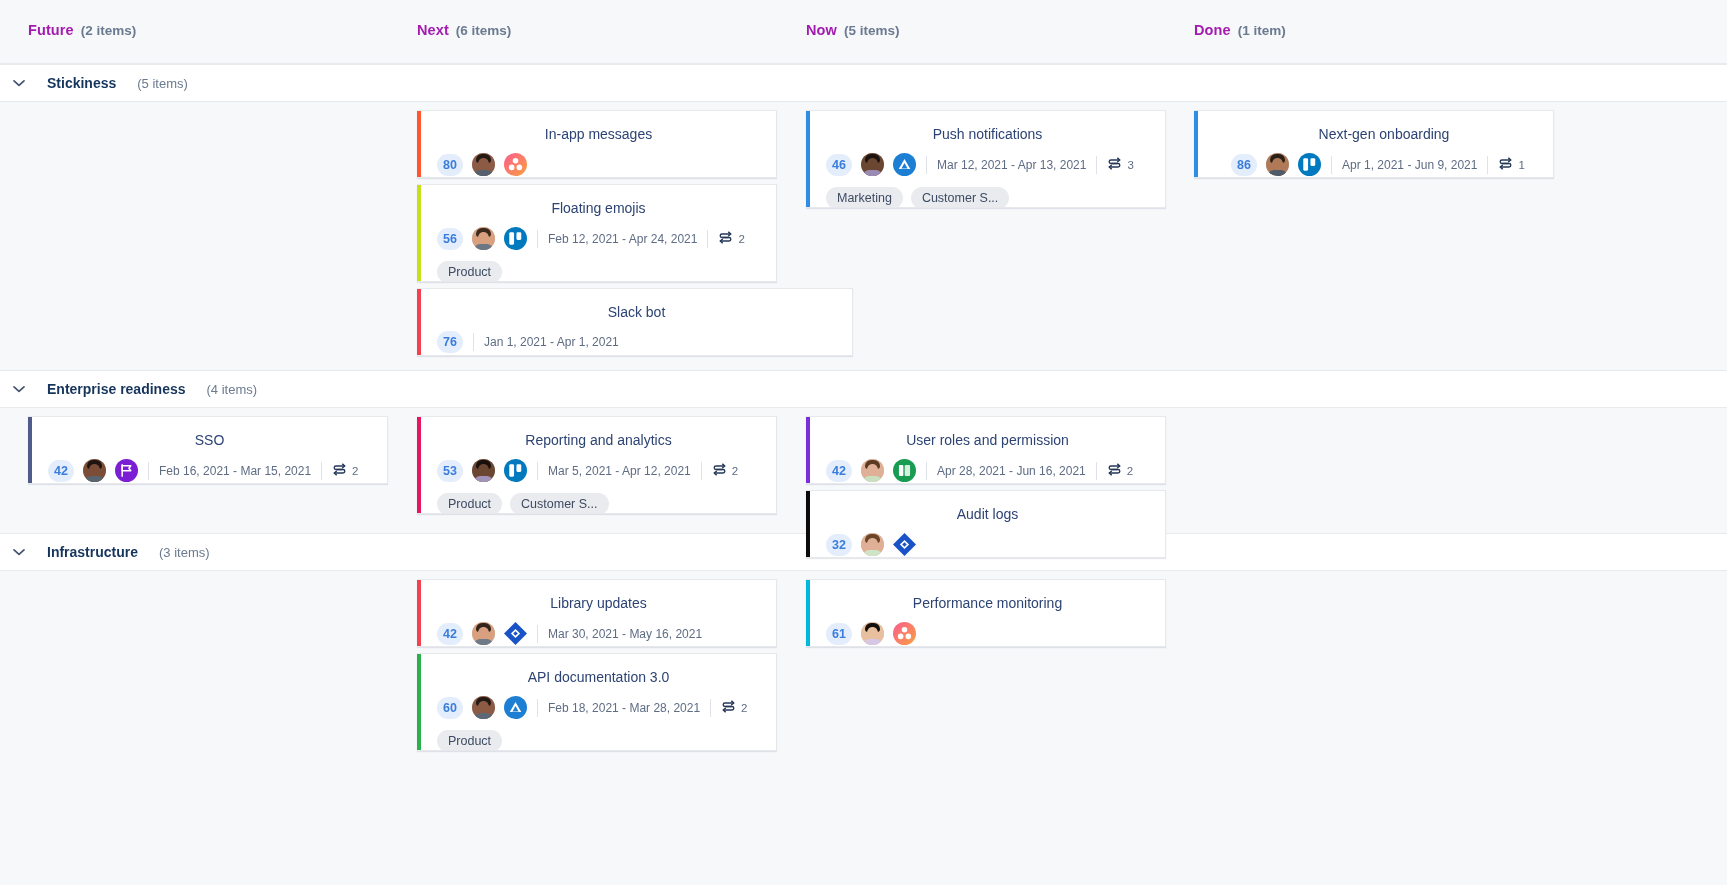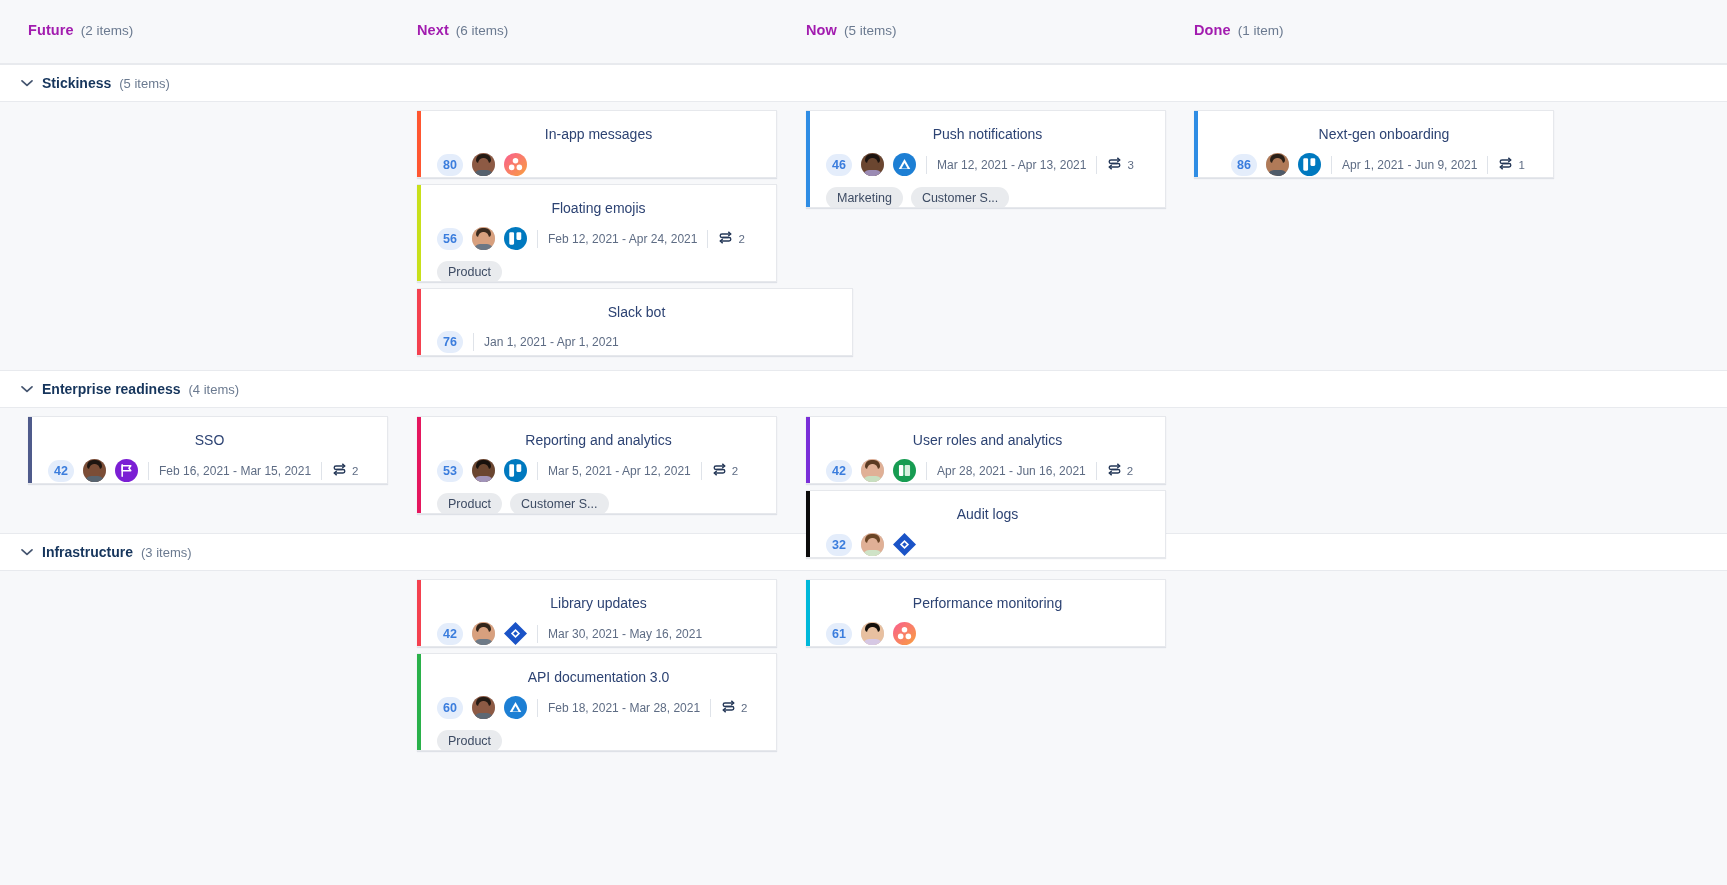--- a/index.html
+++ b/index.html
@@ -17,27 +17,27 @@
   .col-header-strip {
     position: relative; height: 64px; background: #f7f8fa;
     border-bottom: 1px solid #e8eaee;
   }
   .col-header {
     position: absolute; top: 22px;
     display: flex; align-items: baseline; gap: 7px;
     white-space: nowrap;
   }
   .col-header .name { font-size: 14.5px; font-weight: bold; color: #a21caf; letter-spacing: .1px;}
-  .col-header .count { font-size: 13.5px; color: #6b7a90; font-weight: normal; }
+  .col-header .count { font-size: 13.5px; color: #6b7a90; font-weight: bold; }
 
   
   .group-header {
     height: 38px; background: #ffffff;
     border-top: 1px solid #e8eaee; border-bottom: 1px solid #e8eaee;
-    display: flex; align-items: center; padding-left: 20px; gap: 8px;
+    display: flex; align-items: center; padding-left: 12px; gap: 21px;
   }
   .chevron {
     width: 14px; height: 14px; display:inline-flex;
     align-items:center; justify-content:center; color:#44546f; flex:0 0 auto;
   }
   .chevron svg { display:block; }
   .group-title { font-size: 14px; font-weight: bold; color: #16355c; }
   .group-count { font-size: 13px; color: #6b7a90; }
 
   .lane { position: relative; background: #f7f8fa; }
@@ -359,21 +359,21 @@
             </div>
             <div class="tags">
               <span class="tag">Product</span>
               <span class="tag">Customer S...</span>
             </div>
           </div>
         </div>
         <div class="card" style="left: 806px; top: 8px; width: 360px; height: 68px;">
           <div class="accent" style="background:#7a2fd8"></div>
           <div class="card-body">
-            <div class="card-title">User roles and analytics</div>
+            <div class="card-title">User roles and permission</div>
             <div class="meta-row">
               <span class="score">42</span>
               <div class="avatar">
                 <div class="face" style="background:#e0b096"></div>
                 <div class="hair" style="background:#5a3a22"></div>
                 <div class="head" style="background:#e0b096"></div>
                 <div class="body" style="background:#c8dfc0"></div>
               </div>
               <span class="appicon">
                 <svg width="23" height="23" viewBox="0 0 24 24">

